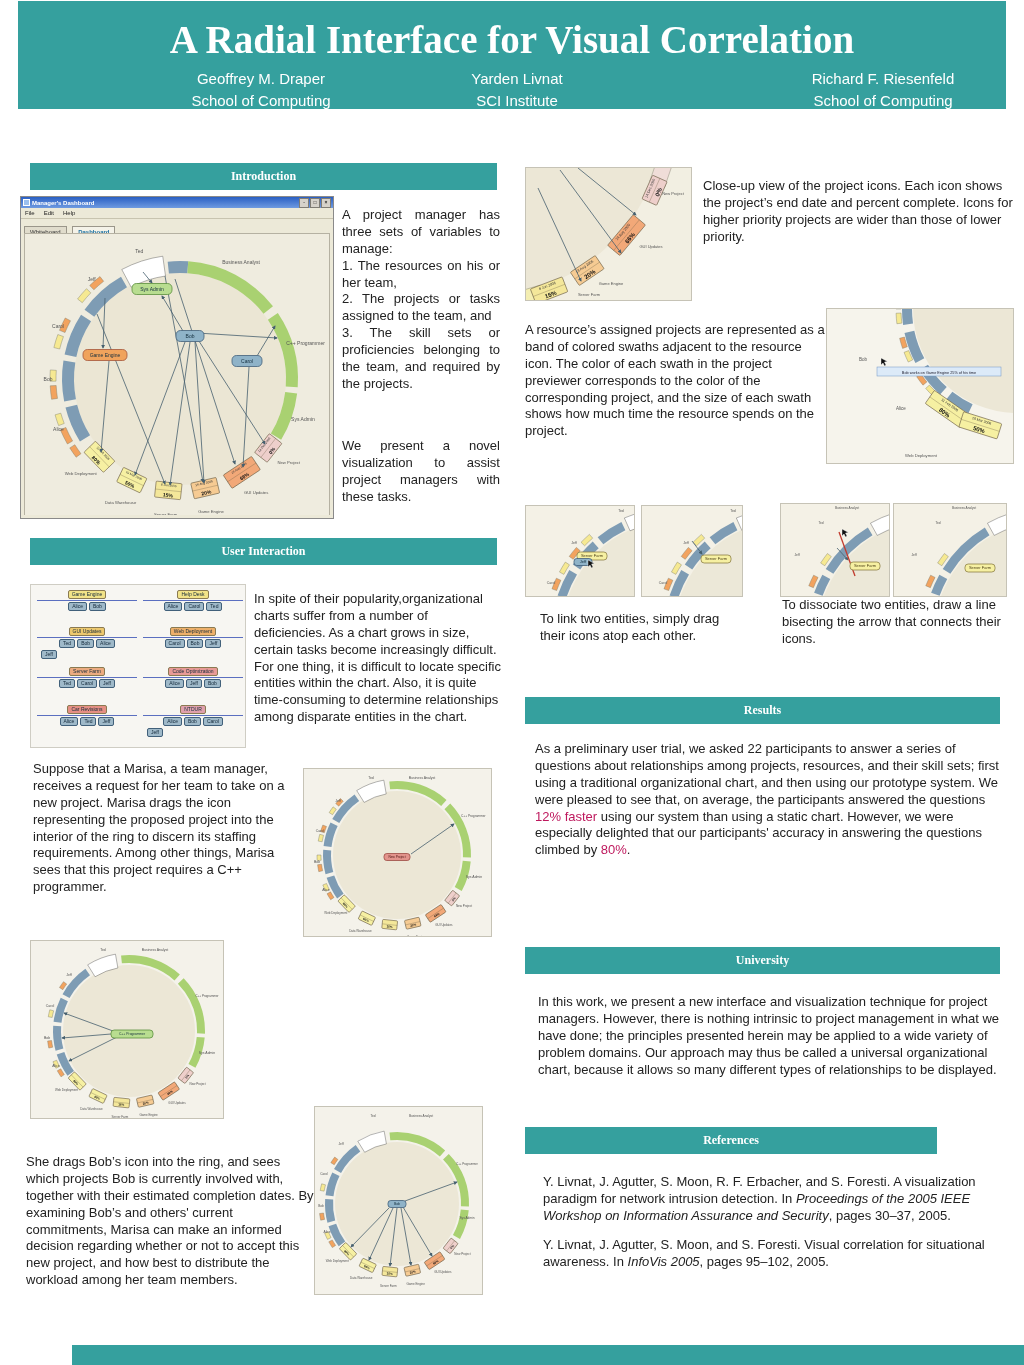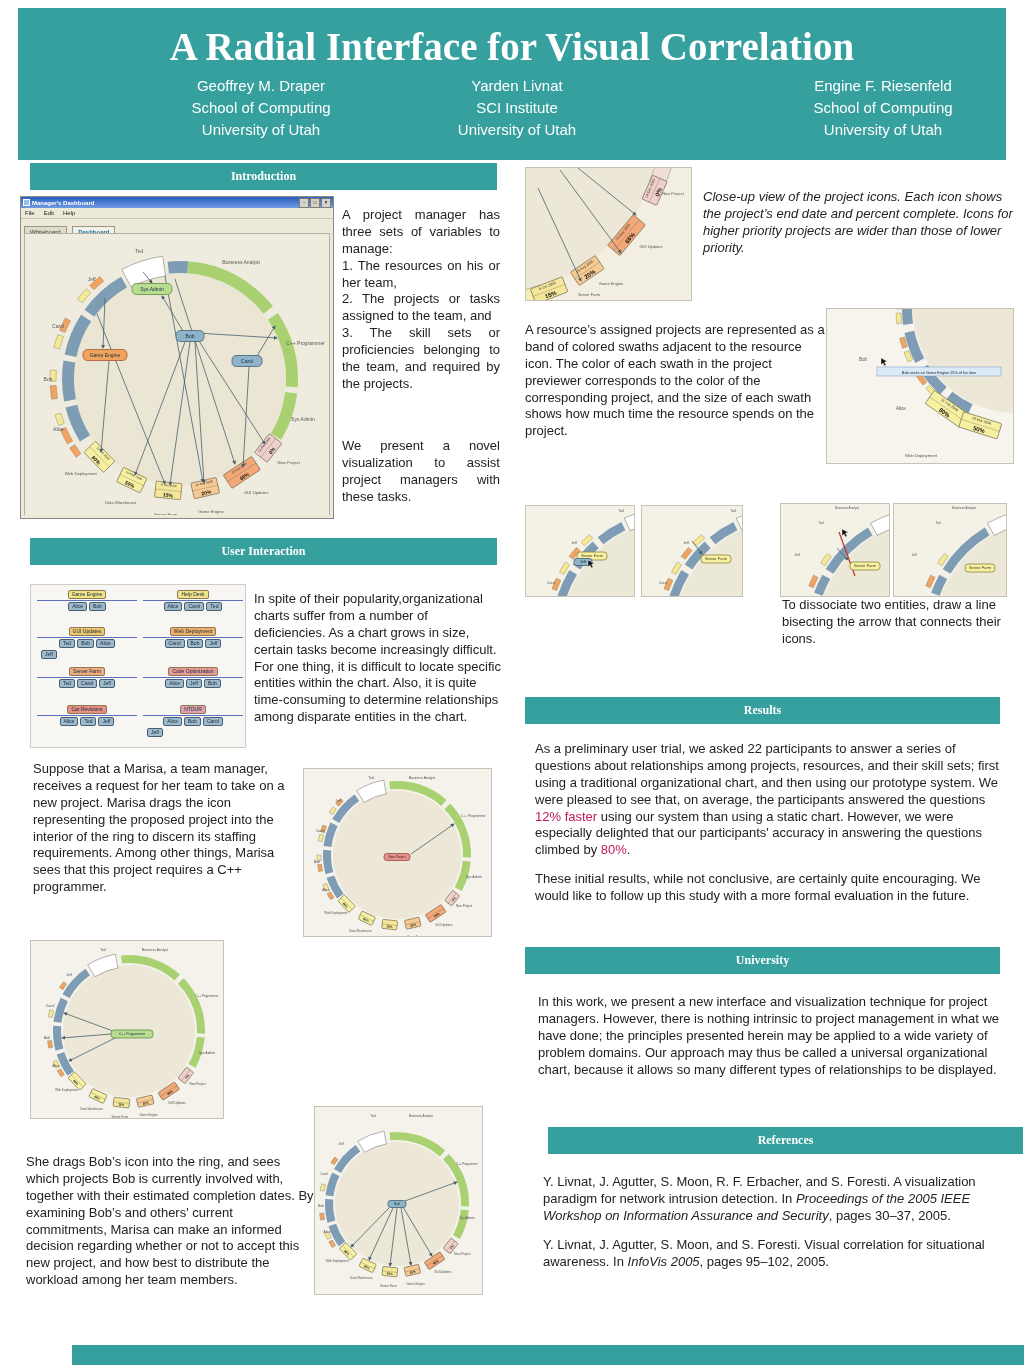--- a/index.html
+++ b/index.html
@@ -1,20 +1,20 @@
 <!DOCTYPE html>
 <html><head>
 <meta charset="utf-8">
 <style>
   html,body{margin:0;padding:0;background:#fff;}
   .poster{position:relative;width:1024px;height:1365px;background:#ffffff;overflow:hidden;
           font-family:"Liberation Sans",sans-serif;color:#222;}
   .abs{position:absolute;}
   
-  .header{left:18px;top:8px;width:988px;height:152px;}
+  .header{left:18px;top:1px;width:988px;height:108px;}
   .title{margin:0;padding-top:16px;text-align:center;color:#fff;
          font-family:"Liberation Serif",serif;font-weight:bold;font-size:39px;}
   .authors{display:flex;margin-top:6px;color:#fff;font-size:15px;line-height:22px;text-align:center;}
   .author{width:250px;}
   .author.a1{margin-left:120px;}
   .author.a2{margin-left:10px;}
   .author.a3{margin-left:120px;}
   
   .secbar{height:27px;color:#fff;text-align:center;line-height:27px;
           font-family:"Liberation Serif",serif;font-weight:bold;font-size:12px;}
@@ -67,21 +67,21 @@
         <div>Geoffrey M. Draper</div>
         <div>School of Computing</div>
         <div>University of Utah</div>
       </div>
       <div class="author a2">
         <div>Yarden Livnat</div>
         <div>SCI Institute</div>
         <div>University of Utah</div>
       </div>
       <div class="author a3">
-        <div>Engine F. Riesenfeld</div>
+        <div>Richard F. Riesenfeld</div>
         <div>School of Computing</div>
         <div>University of Utah</div>
       </div>
     </div>
   </div>
 
   <div class="abs secbar" style="left:30px;top:163px;width:467px;background:#35a09e;">Introduction</div>
 
   <div class="abs window" style="left:20px;top:196px;width:312px;height:321px;">
     <div class="titlebar">
@@ -566,21 +566,21 @@
         <defs>
           <marker id="ah-closeup" viewBox="0 0 10 10" refX="8" refY="5" markerWidth="5" markerHeight="5" orient="auto">
             <path d="M0,0 L10,5 L0,10 z" fill="#46606f"></path>
           </marker>
         </defs>
         <line x1="34" y1="2" x2="95" y2="85" stroke="#46606f" stroke-width="0.8" marker-end="url(#ah-closeup)"></line>
         <line x1="12" y1="20" x2="55" y2="113" stroke="#46606f" stroke-width="0.8" marker-end="url(#ah-closeup)"></line>
         <line x1="52" y1="0" x2="110" y2="47" stroke="#46606f" stroke-width="0.8" marker-end="url(#ah-closeup)"></line>
       </svg>
   </div>
-  <div class="abs txt" style="left:703px;top:189px;width:312px;font-style:italic;">Close-up view of the project icons. Each icon shows the project’s end date and percent complete.  Icons for higher priority projects are wider than those of lower priority.</div>
+  <div class="abs txt" style="left:703px;top:178px;width:312px;">Close-up view of the project icons. Each icon shows the project’s end date and percent complete.  Icons for higher priority projects are wider than those of lower priority.</div>
 
   <div class="abs txt" style="left:525px;top:322px;width:300px;">A resource’s assigned projects are represented as a band of colored swaths adjacent to the resource icon. The color of each swath in the project previewer corresponds to the color of the corresponding project, and the size of each swath shows how much time the resource spends on the project.</div>
   <div class="abs fig" style="left:826px;top:308px;width:186px;height:154px;background:#f6f4ec;">
     <svg viewBox="0 0 186 154">
         <rect x="0" y="0" width="186" height="154" fill="#f6f4ec"></rect>
         <circle cx="190" cy="0" r="104" fill="#ece7d6"></circle>
         <path d="M143.51199120852309,99.6938565740315 A110,110 0 0 1 122.27723771417763,86.68118289673944" stroke="#7e9cb4" stroke-width="10" fill="none"></path>
         <path d="M116.39563330052559,81.74593080251337 A110,110 0 0 1 96.71470942279315,58.29111906565255" stroke="#7e9cb4" stroke-width="10" fill="none"></path>
         <path d="M92.87576478551803,51.64187190644798 A110,110 0 0 1 82.40376391928139,22.870285989953576" stroke="#7e9cb4" stroke-width="10" fill="none"></path>
         <path d="M81.07051243842726,15.309041105607143 A110,110 0 0 1 80.418583209908,-9.587131702242369" stroke="#7e9cb4" stroke-width="10" fill="none"></path>
@@ -724,31 +724,31 @@
         <g>
           <rect x="71" y="60" width="30" height="8" rx="3.2" fill="#f6f0a2" stroke="#8d7f45" stroke-width="0.8"></rect>
           <text x="86" y="65.42857142857143" text-anchor="middle" font-size="4" fill="#4a3d16">Server Farm</text>
         </g>
         <text x="70" y="5" text-anchor="middle" font-size="3.2" fill="#555">Business Analyst</text>
         <text x="44" y="20" text-anchor="middle" font-size="3.2" fill="#555">Ted</text>
         <text x="20" y="52" text-anchor="middle" font-size="3.2" fill="#555">Jeff</text>
       </svg>
   </div>
 
+  <div class="abs txt" style="left:540px;top:611px;width:200px;">To link two entities, simply drag their icons atop each other.</div>
   <div class="abs secbar" style="left:525px;top:697px;width:475px;background:#35a09e;">Results</div>
 
   <div class="abs txt" style="left:782px;top:597px;width:220px;">To dissociate two entities, draw a line bisecting the arrow that connects their icons.</div>
   <div class="abs txt" style="left:535px;top:741px;width:470px;">
     <p id="results-p1"><span>As a preliminary user trial, we asked 22 participants to answer a series of questions about relationships among projects, resources, and their skill sets; first using a traditional organizational chart, and then using our prototype system.  We were pleased to see that, on average, the participants answered the questions </span><span class="red">12% faster</span><span> using our system than using a static chart.  However, we were especially delighted that our participants' accuracy in answering the questions climbed by </span><span class="red">80%</span><span>.</span></p>
-    <p>These initial results, while not conclusive, are certainly quite encouraging.  We would like to follow up this study with a more formal evaluation in the future.</p>
   </div>
 
   <div class="abs secbar" style="left:525px;top:947px;width:475px;background:#35a09e;">University</div>
   <div class="abs txt" style="left:538px;top:994px;width:462px;">In this work, we present a new interface and visualization technique for project managers.  However, there is nothing intrinsic to project management in what we have done; the principles presented herein may be applied to a wide variety of problem domains.  Our approach may thus be called a universal organizational chart, because it allows so many different types of relationships to be displayed.</div>
 
-  <div class="abs secbar" style="left:548px;top:1127px;width:475px;background:#35a09e;">References</div>
+  <div class="abs secbar" style="left:525px;top:1127px;width:412px;background:#35a09e;">References</div>
   <div class="abs txt" style="left:543px;top:1174px;width:445px;">
     <p id="ref-1"><span>Y. Livnat, J. Agutter, S. Moon, R. F. Erbacher, and S. Foresti. A visualization paradigm for network intrusion detection. In </span><span class="it">Proceedings of the 2005 IEEE Workshop on Information Assurance and Security</span><span>, pages 30–37, 2005.</span></p>
     <p id="ref-2"><span>Y. Livnat, J. Agutter, S. Moon, and S. Foresti. Visual correlation for situational awareness. In </span><span class="it">InfoVis 2005</span><span>, pages 95–102, 2005.</span></p>
   </div>
 
   <div class="abs footer" style="left:72px;top:1345px;width:952px;height:20px;"></div>
 </div>
 
 </body></html>

